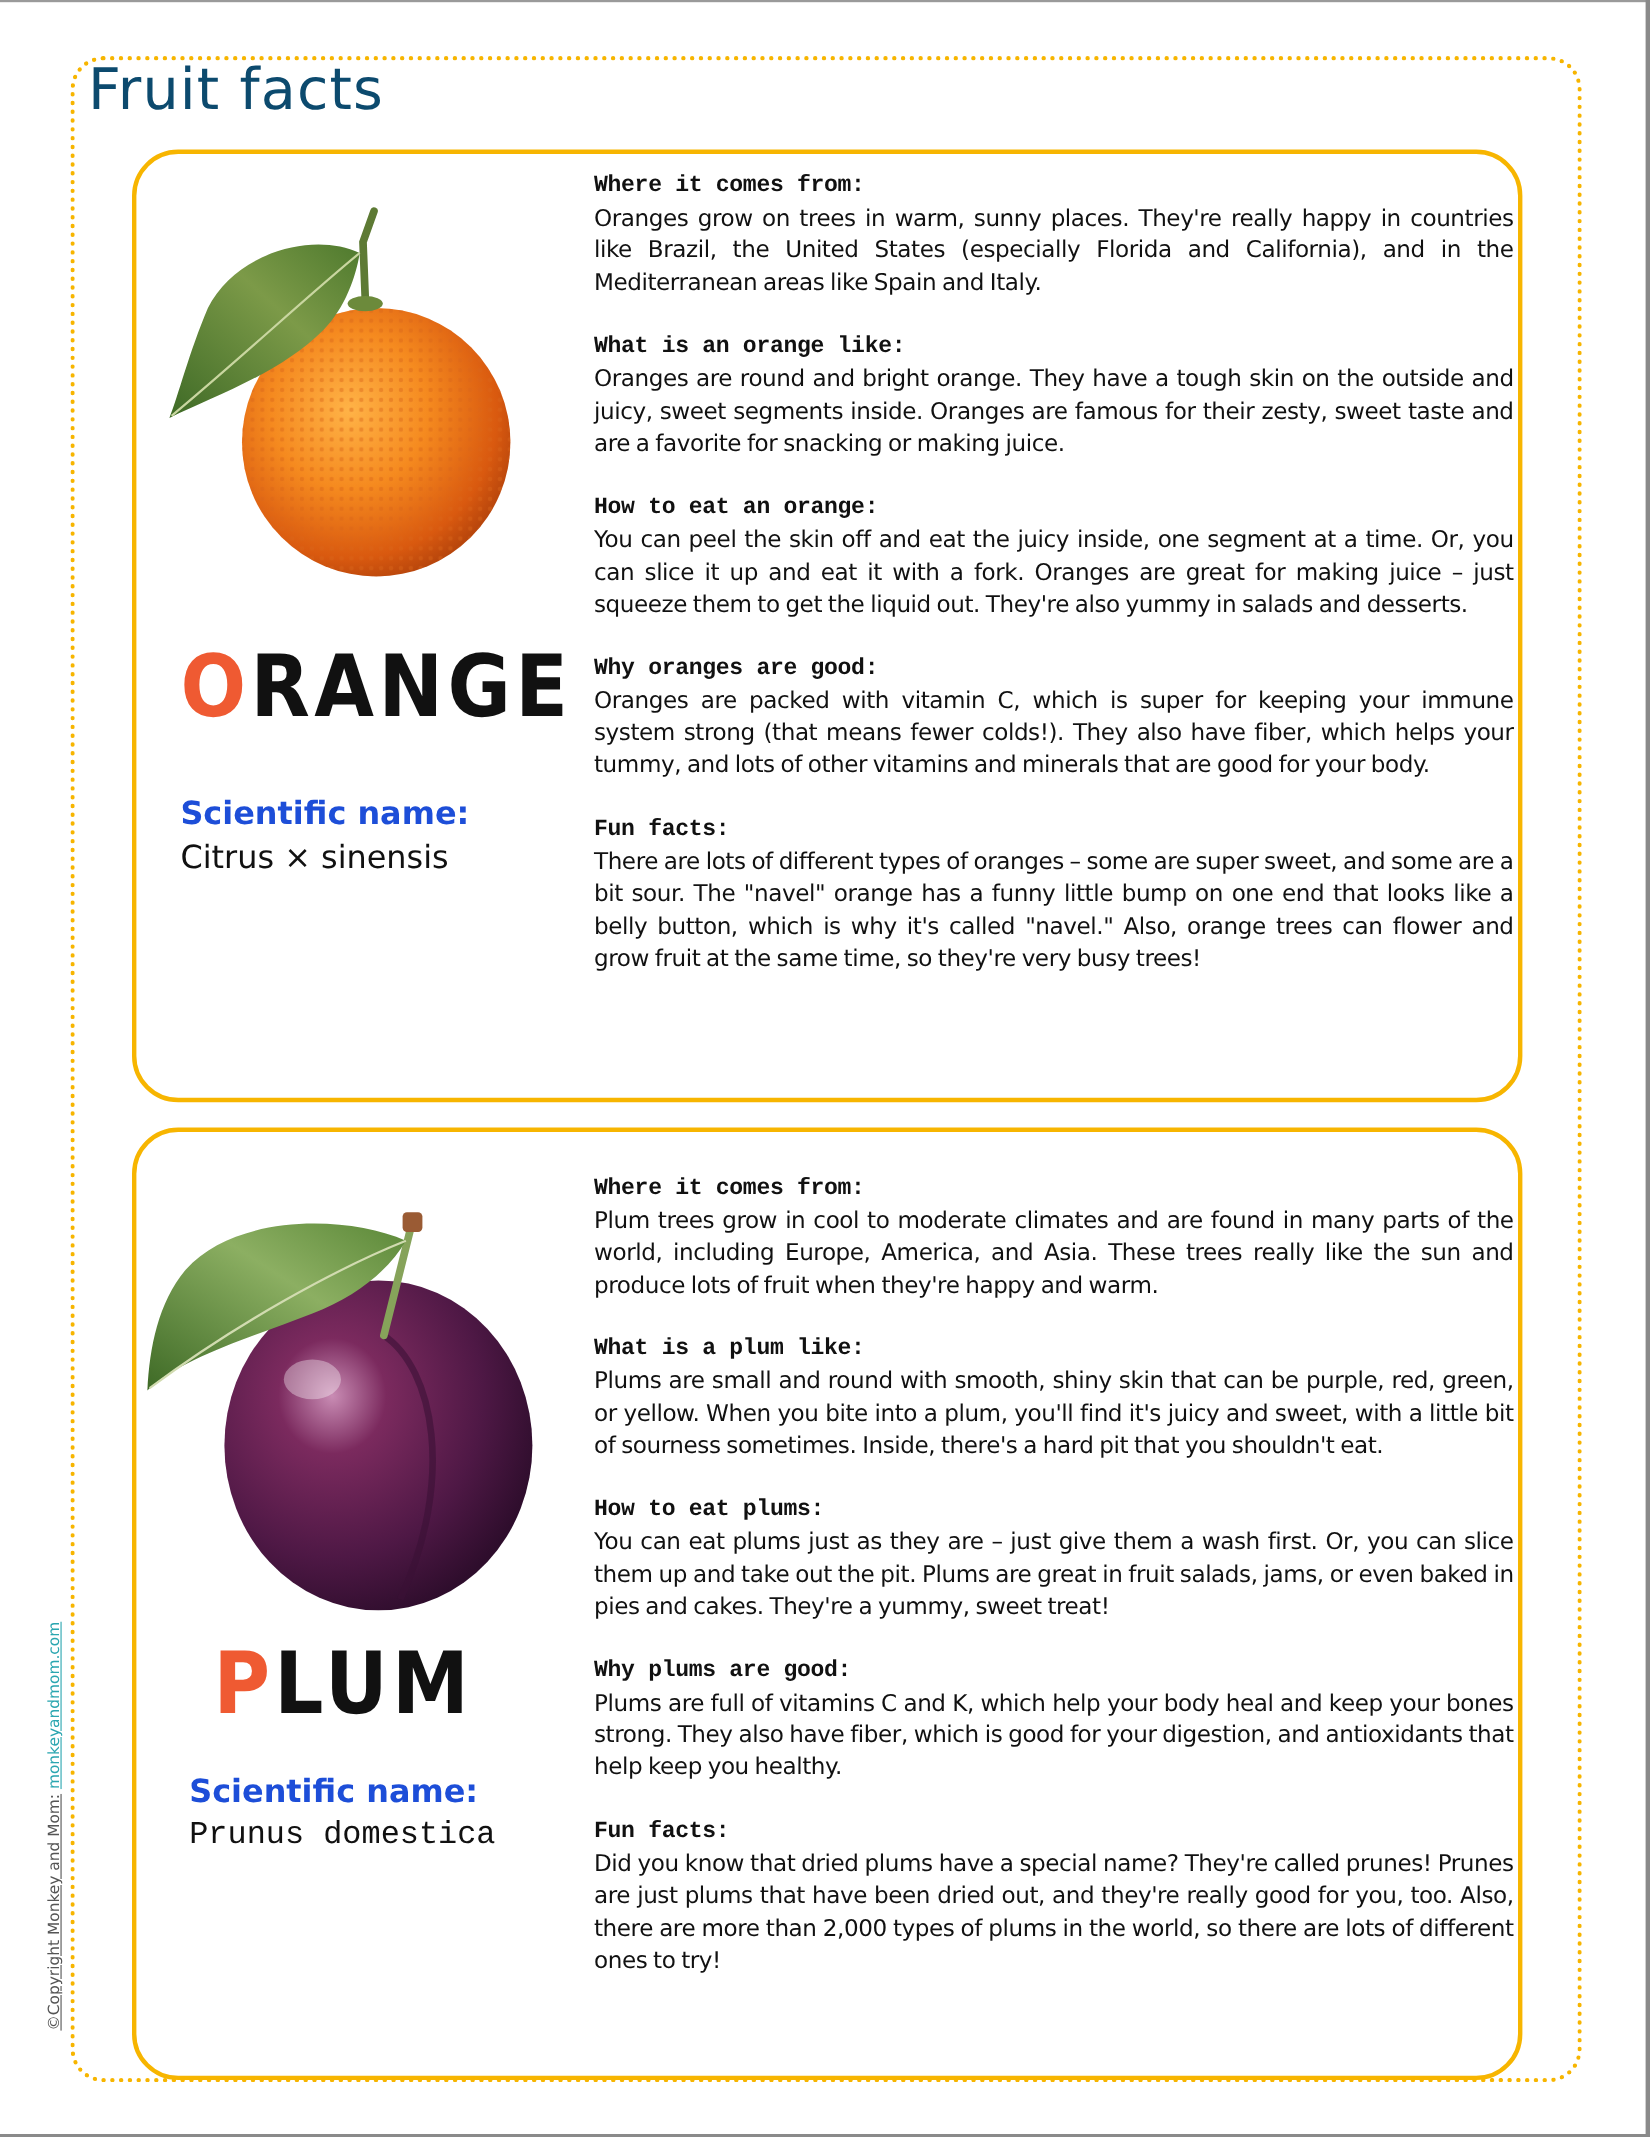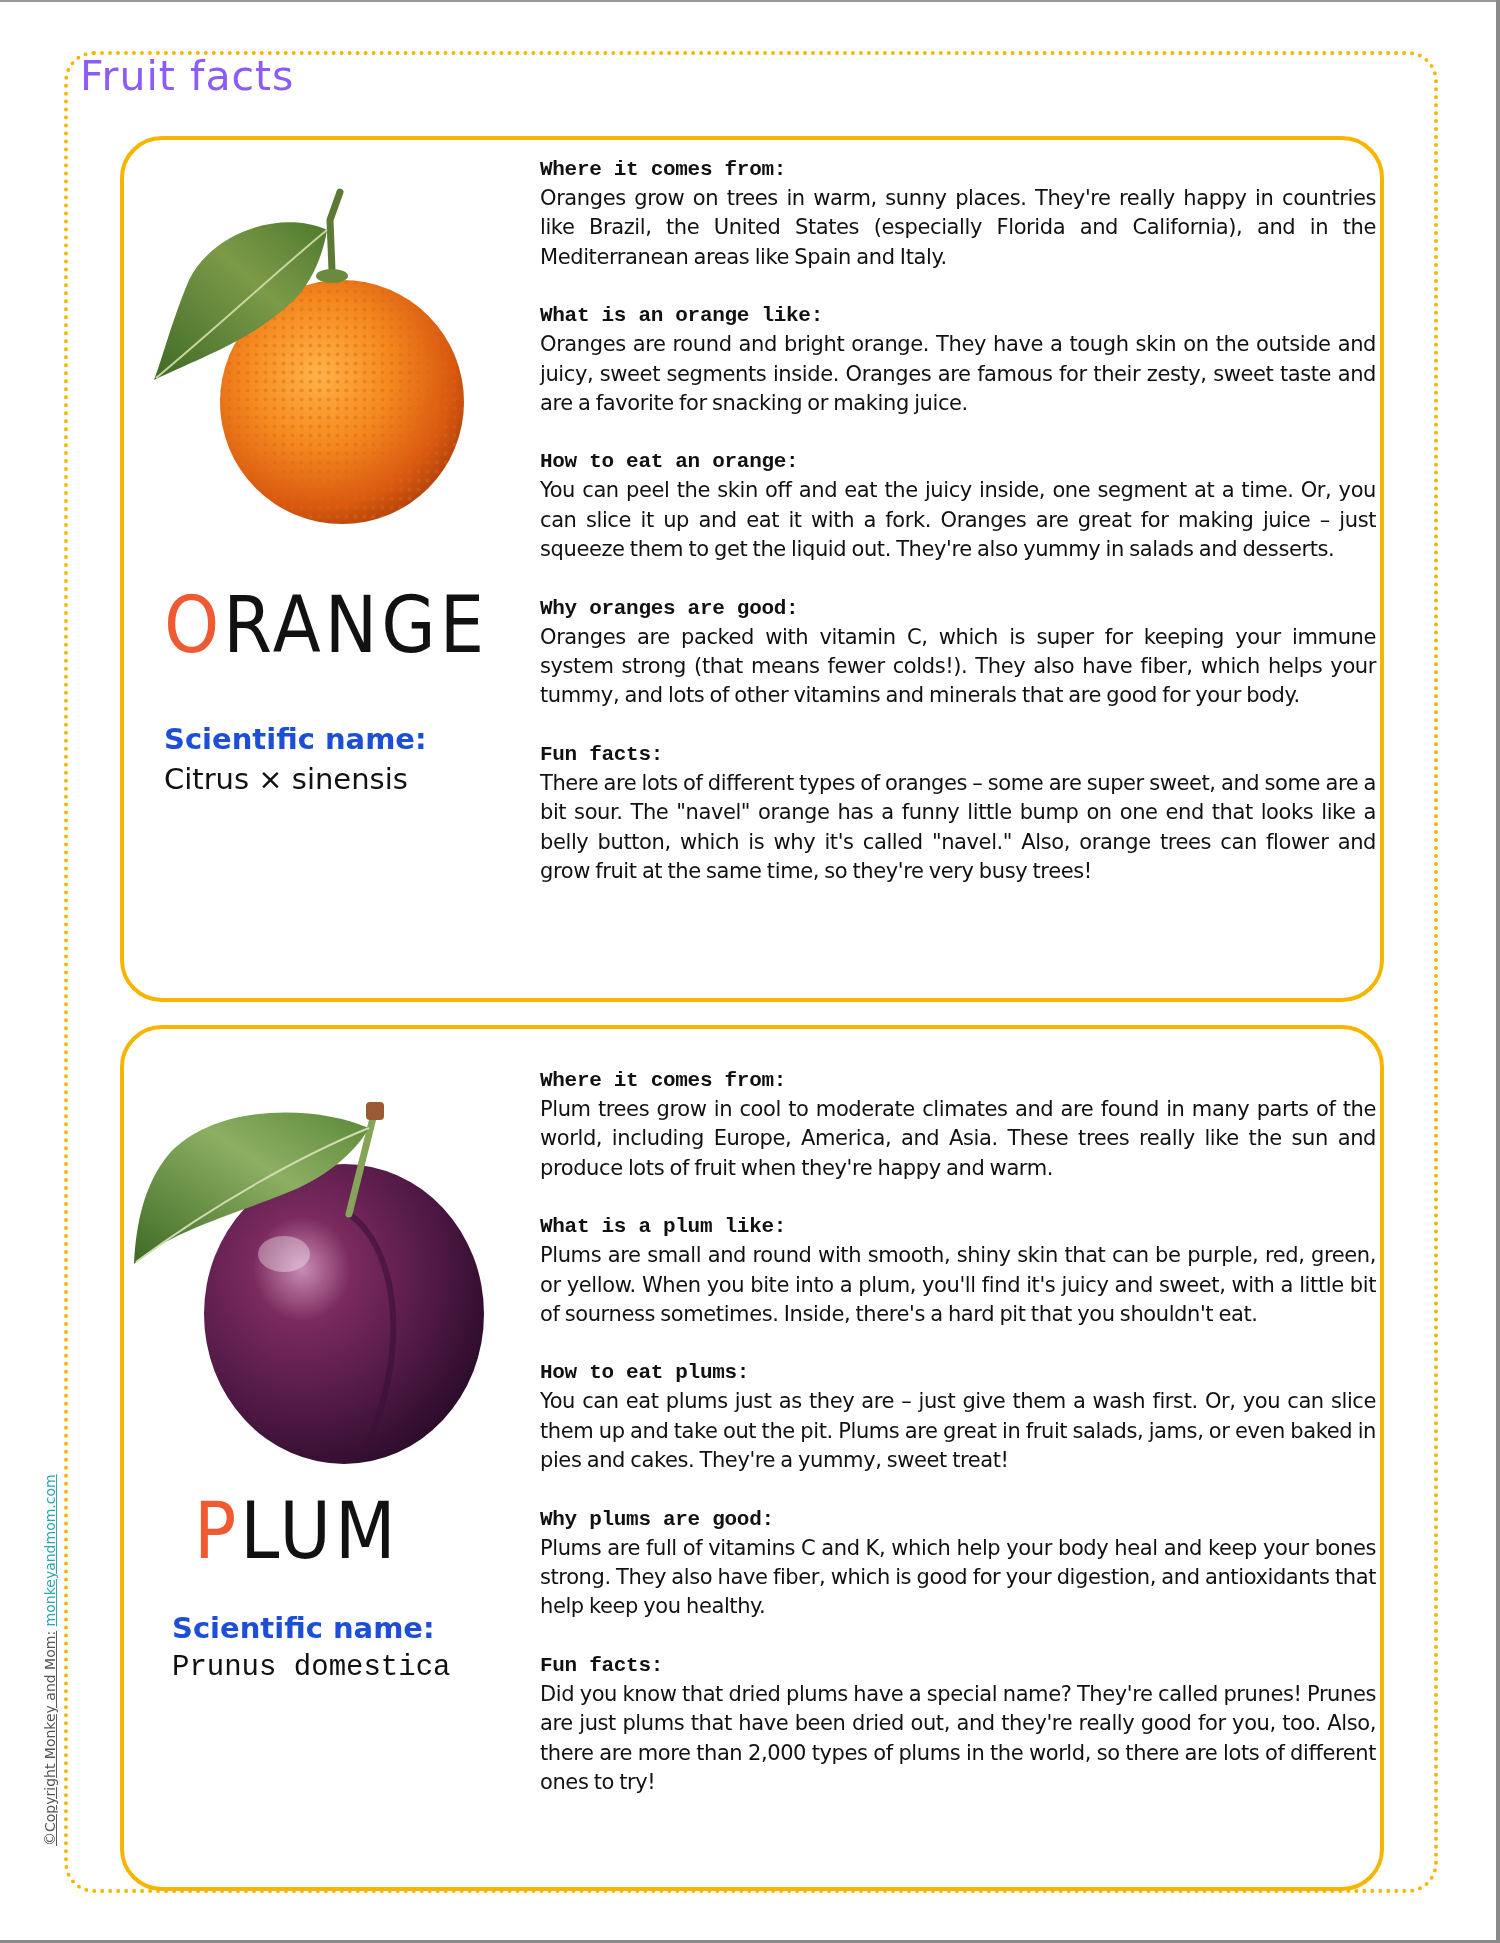--- a/index.html
+++ b/index.html
@@ -8,32 +8,32 @@
     font-family:"Liberation Sans", sans-serif; color:#111; overflow:hidden;
   }
   .page-edge-top { position:absolute; left:0; top:0; width:1500px; height:2px; background:#9a9a9a; }
   .page-edge-right { position:absolute; right:0; top:0; width:4px; height:1943px; background:#8a8a8a; }
   .page-edge-bottom { position:absolute; left:0; bottom:0; width:1500px; height:3px; background:#8a8a8a; }
   .outer-frame {
     position:absolute; left:64px; top:51px; width:1374px; height:1842px;
     border:4px dotted #f7b500; border-radius:30px; box-sizing:border-box;
   }
   .page-title {
-    position:absolute; left:80px; top:52px; font-size:41px; color:#8b5cf6;
+    position:absolute; left:80px; top:52px; font-size:52px; color:#0c4a6e;
     font-family:"DejaVu Sans", sans-serif; letter-spacing:1px; font-weight:normal;
   }
   .card {
     position:absolute; left:120px; width:1264px; border:4px solid #f7b500;
     border-radius:42px; box-sizing:border-box; background:#fff;
   }
   .card.orange { top:136px; height:866px; }
   .card.plum { top:1025px; height:866px; }
   .fruit-img { position:absolute; }
   .fruit-name {
-    position:absolute; font-family:"DejaVu Sans", sans-serif; font-weight:400;
+    position:absolute; font-family:"DejaVu Sans", sans-serif; font-weight:700;
     font-size:78px; letter-spacing:4px; color:#111; line-height:1;
     -webkit-text-stroke:0px; font-stretch:condensed;
   }
   .fruit-name .first { color:#ef5a32; }
   .sci-label { position:absolute; font-size:29px; font-weight:bold; color:#1d4ed8; font-family:"DejaVu Sans", sans-serif; }
   .sci-value { position:absolute; font-size:29px; color:#111; font-family:"DejaVu Sans", sans-serif; }
   .facts { position:absolute; left:416px; width:836px; }
   .fact-section { margin-bottom:29px; }
   .fact-heading { font-size:21px; font-weight:bold; line-height:29px; font-family:Liberation Mono, monospace; letter-spacing:-0.3px;}
   .fact-body { font-size:21px; line-height:29.4px; text-align:justify; font-family:"DejaVu Sans", sans-serif; letter-spacing:-0.4px; word-spacing:-1px; }

